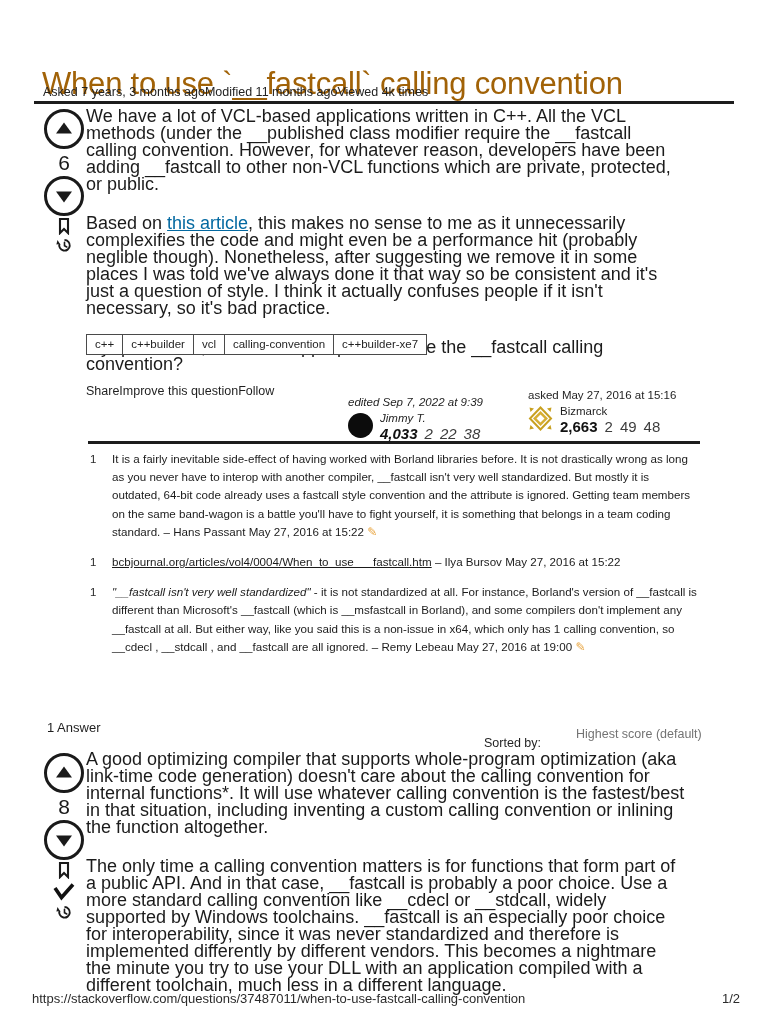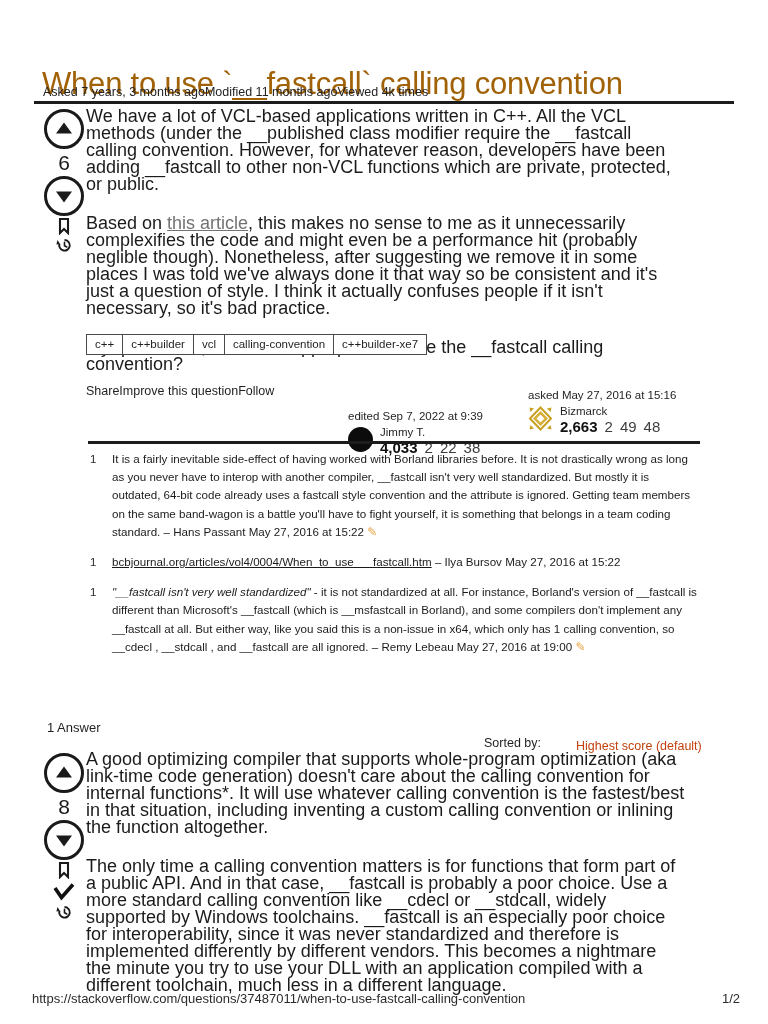--- a/index.html
+++ b/index.html
@@ -162,21 +162,21 @@
     position: absolute;
     font-size: 18px;
     line-height: 17px;
     color: #1b1b1b;
   }
   .post-body p {
     margin: 0 0 22px 0;
   }
   .post-body p.tight { margin-bottom: 0; }
   a.inline-link {
-    color: #737373;
+    color: #0369a1;
     text-align: center;
   }
 
   
   .tags {
     position: absolute;
     left: 86px;
     top: 334px;
     display: flex;
   }
@@ -289,22 +289,21 @@
     left: 484px;
     top: 736px;
     font-size: 12.5px;
     color: #1f1f1f;
   }
   .sort-value {
     position: absolute;
     left: 576px;
     top: 727px;
     font-size: 12.5px;
-    color: #c2410c;
-    margin-top: 12px;
+    color: #737373;
   }
 </style>
 </head>
 <body>
 
 <div class="page">
 
 
   <h1 class="q-title">When to use `__fastcall` calling convention</h1>
   <div class="q-stats">Asked 7 years, 3 months agoModified 11 months agoViewed 4k times</div>
@@ -337,21 +336,21 @@
   <div class="tags">
     <span class="tag">c++</span>
     <span class="tag">c++builder</span>
     <span class="tag">vcl</span>
     <span class="tag">calling-convention</span>
     <span class="tag">c++builder-xe7</span>
   </div>
 
   <div class="share-row">ShareImprove this questionFollow</div>
 
-  <div class="usercard" style="left:348px; top:410px;">
+  <div class="usercard" style="left:348px; top:396px;font-style:italic;">
     <div class="uc-action">edited Sep 7, 2022 at 9:39</div>
     <div class="uc-row">
       <div class="uc-avatar">
         <div class="avatar-dot"></div>
       </div>
       <div>
         <div class="uc-name">Jimmy T.</div>
         <div class="uc-rep">
           <b>4,033</b><span class="badge">2</span><span class="badge">22</span><span class="badge">38</span>
         </div>

